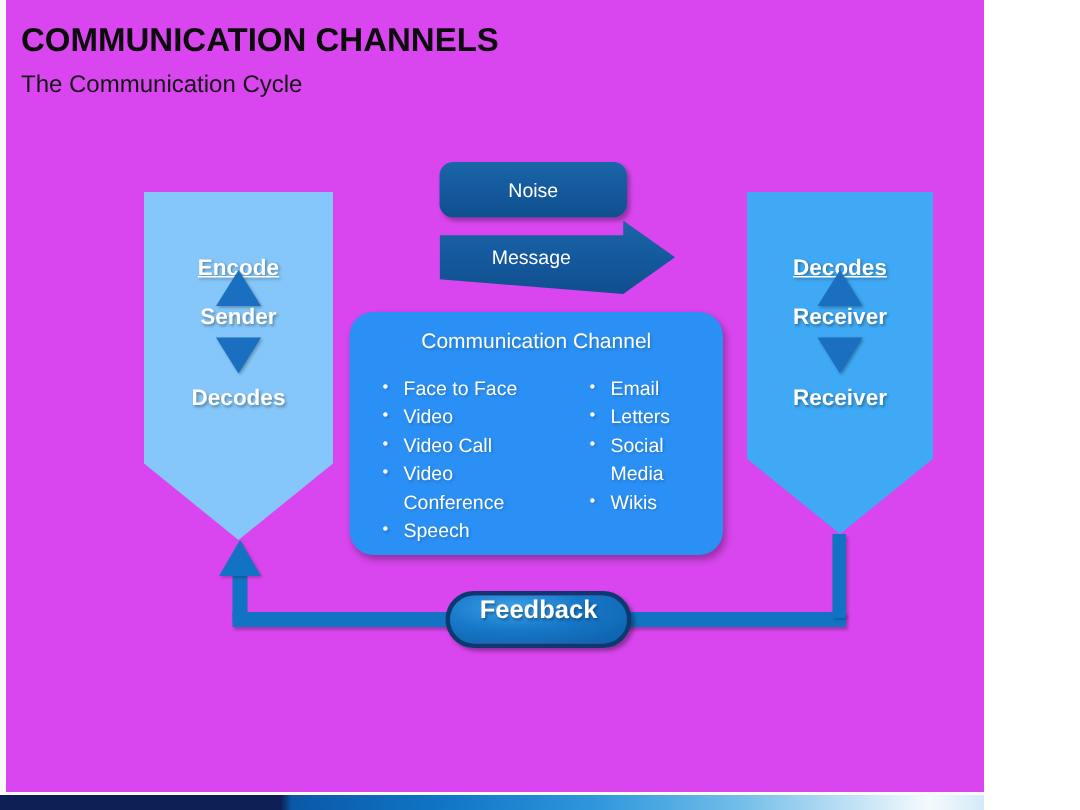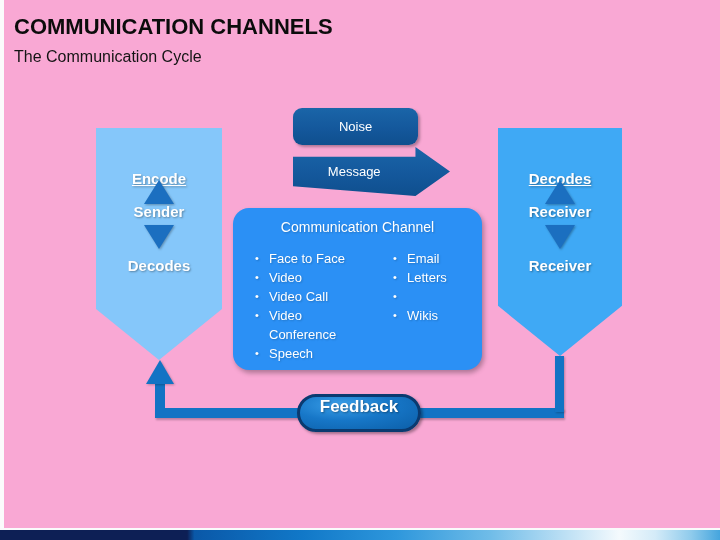--- a/index.html
+++ b/index.html
@@ -2,22 +2,22 @@
 <html><head>
 <meta charset="utf-8">
 <style>
   html,body{margin:0;padding:0;}
   body{
     font-family:"Liberation Sans", sans-serif;
     background:#ffffff;
   }
   .slide{
     position:relative;
-    width:720px;height:540px;
-    background:#f9a8d4;
+    width:656px;height:540px;
+    background:#d946ef;
     overflow:hidden;
   }
   .left-edge{
     position:absolute;left:0;top:0;width:4px;height:540px;
     background:#fbfbfc;
   }
   
   .title{
     position:absolute;left:14px;top:14px;
     font-size:22px;font-weight:bold;color:#0c0c0c;
@@ -206,20 +206,21 @@
         <div class="li">
             <span class="dot">•</span>
             <span class="li-text">Email</span>
           </div>
         <div class="li">
             <span class="dot">•</span>
             <span class="li-text">Letters</span>
           </div>
         <div class="li">
             <span class="dot">•</span>
+            <span class="li-text">Social Media</span>
           </div>
         <div class="li">
             <span class="dot">•</span>
             <span class="li-text">Wikis</span>
           </div>
       </div>
     </div>
   </div>
 
   <div class="feedback">

